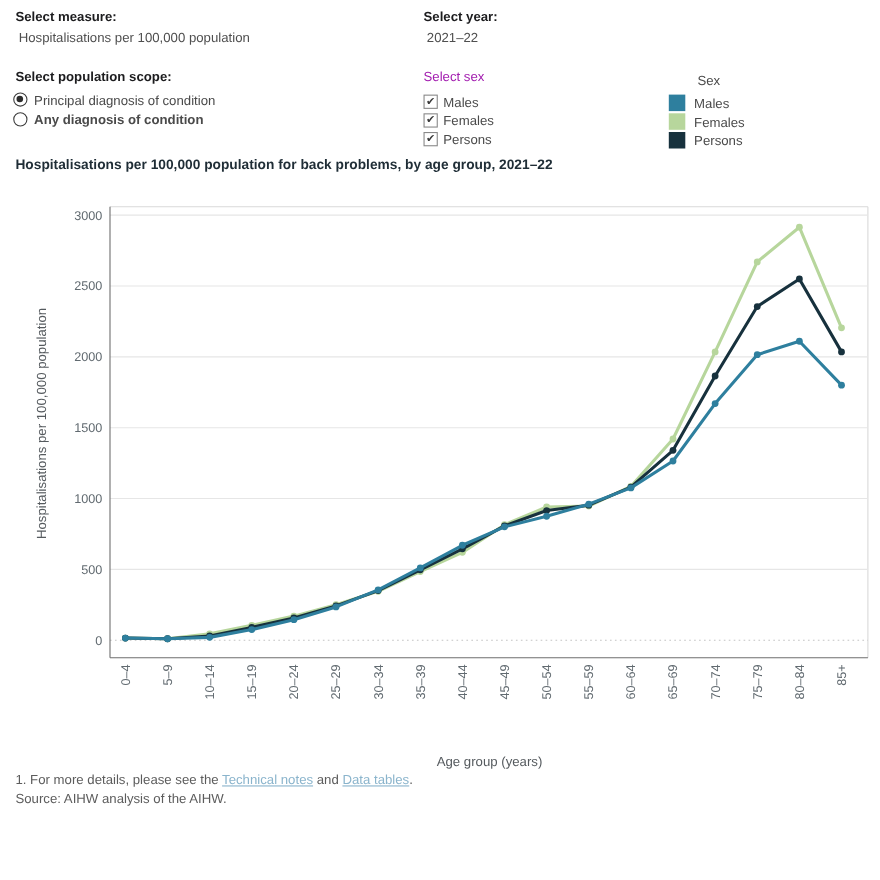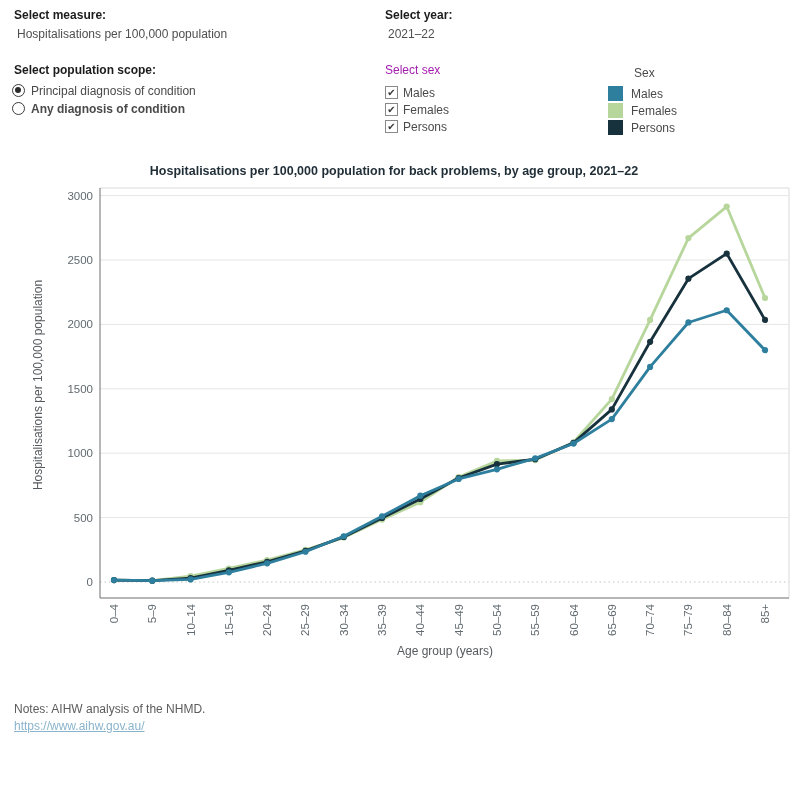--- a/index.html
+++ b/index.html
@@ -86,21 +86,21 @@
 </div>
 <div class="abs legend-row" style="left:608px; top:102px;">
   <span class="legend-swatch" style="background: rgb(183, 214, 156);"></span>
   <span class="legend-label">Females</span>
 </div>
 <div class="abs legend-row" style="left:608px; top:119px;">
   <span class="legend-swatch" style="background: rgb(23, 49, 61);"></span>
   <span class="legend-label">Persons</span>
 </div>
 
-<div class="abs chart-title" style="left:14px; top:164px; width:760px;text-align:center;">Hospitalisations per 100,000 population for back problems, by age group, 2021–22</div>
+<div class="abs chart-title" style="left:14px; top:143px; width:760px;">Hospitalisations per 100,000 population for back problems, by age group, 2021–22</div>
 
 <div class="abs axis-title" style="left:-172px; top:378px; width:420px; transform:rotate(-90deg);">Hospitalisations per 100,000 population</div>
 
 <svg class="abs" style="left:0; top:180px;" width="800" height="500" viewBox="0 0 800 500">
     <line x1="100" y1="8" x2="789" y2="8" stroke="#d9d9d9" stroke-width="1"></line>
     <line x1="789" y1="8" x2="789" y2="418" stroke="#d9d9d9" stroke-width="1"></line>
     <line x1="100" y1="337.6" x2="789" y2="337.6" stroke="#e6e6e6" stroke-width="1"></line>
     <line x1="100" y1="273.2" x2="789" y2="273.2" stroke="#e6e6e6" stroke-width="1"></line>
     <line x1="100" y1="208.8" x2="789" y2="208.8" stroke="#e6e6e6" stroke-width="1"></line>
     <line x1="100" y1="144.39999999999998" x2="789" y2="144.39999999999998" stroke="#e6e6e6" stroke-width="1"></line>
@@ -192,18 +192,20 @@
       <circle cx="535.2352941176471" cy="278.352" r="3.1" fill="#2e7f9e"></circle>
       <circle cx="573.5294117647059" cy="263.53999999999996" r="3.1" fill="#2e7f9e"></circle>
       <circle cx="611.8235294117648" cy="239.068" r="3.1" fill="#2e7f9e"></circle>
       <circle cx="650.1176470588235" cy="186.904" r="3.1" fill="#2e7f9e"></circle>
       <circle cx="688.4117647058824" cy="142.46800000000002" r="3.1" fill="#2e7f9e"></circle>
       <circle cx="726.7058823529412" cy="130.23200000000003" r="3.1" fill="#2e7f9e"></circle>
       <circle cx="765" cy="170.16" r="3.1" fill="#2e7f9e"></circle>
     </g>
   </svg>
 
-<div class="abs axis-title" style="left:100px; top:644px; width:690px;">Age group (years)</div>
+<div class="abs axis-title" style="left:100px; top:685px; width:690px;">Age group (years)</div>
 
 <div class="abs notes" style="left:14px; top:701px; width:760px;">
-  <div>Notes: AIHW analysis of the NHMD.</div>
-  <div><span class="note-link">https://www.aihw.gov.au/</span></div>
+  <div>
+    <span>1. For more details, please see the </span><span class="note-link">Technical notes</span><span> and </span><span class="note-link">Data tables</span><span>.</span>
+  </div>
+  <div>Source: AIHW analysis of the AIHW.</div>
 </div>
 
 </body></html>

